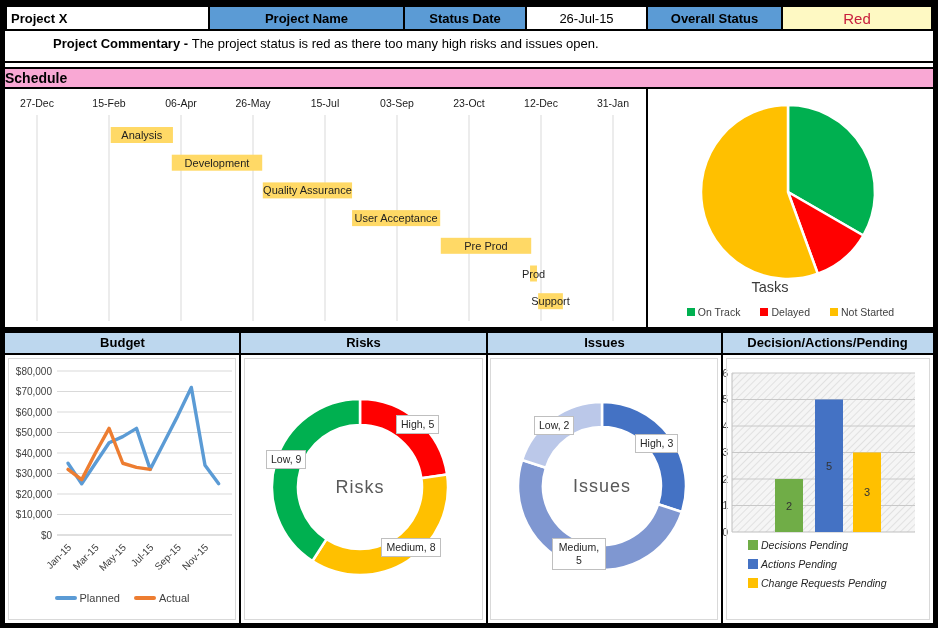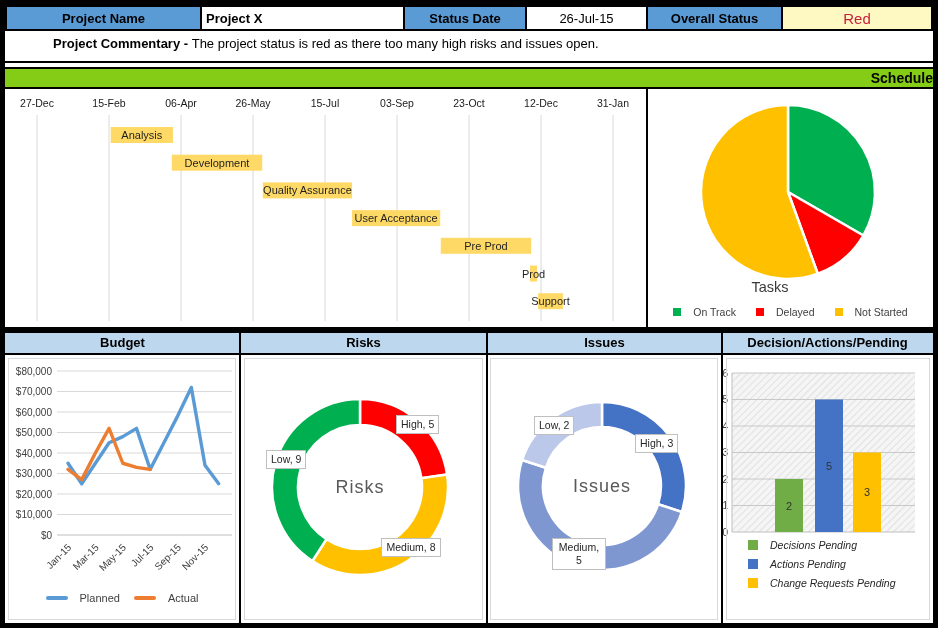--- a/index.html
+++ b/index.html
@@ -11,53 +11,53 @@
   .cell:last-child{border-right:none;}
   .cell.blue{background:#5B9BD5;font-weight:bold;color:#000;}
   .cell.white{background:#fff;}
   .cell.pink{background:#fef9c3;color:#C81E3C;font-size:15px;}
   .w1{width:195px}.w2{width:203px}.w3{width:122px}.w4{width:121px}.w5{width:135px}.w6{flex:1}
   .projx{justify-content:flex-start;padding-left:4px;font-weight:bold;}
   
   .commentary{position:absolute;left:5px;top:31px;width:928px;height:32px;box-sizing:border-box;border-bottom:2px solid #000;background:#fff;font-size:13px;padding:5px 0 0 6px;white-space:nowrap;}
   .commentary b{font-weight:bold;margin-left:42px;}
   
-  .sched-hdr{position:absolute;left:5px;top:67px;width:928px;height:22px;box-sizing:border-box;border-top:2px solid #000;border-bottom:2px solid #000;background:#84cc16;text-align:right;font-weight:bold;font-size:14px;line-height:19px;}
+  .sched-hdr{position:absolute;left:5px;top:67px;width:928px;height:22px;box-sizing:border-box;border-top:2px solid #000;border-bottom:2px solid #000;background:#f9a8d4;text-align:left;font-weight:bold;font-size:14px;line-height:19px;}
   .hsep{position:absolute;left:5px;top:327px;width:928px;height:6px;background:#000;}
   .bottom-hdrs{position:absolute;left:5px;top:333px;width:928px;height:22px;box-sizing:border-box;background:#BDD7EE;border-bottom:2px solid #000;z-index:4;}
   .bh{position:absolute;top:0;height:36px;line-height:20px;text-align:center;font-weight:bold;font-size:13px;}
   .bh1{left:0px;width:235px}.bh2{left:235px;width:247px}.bh3{left:482px;width:235px}.bh4{left:717px;width:211px}
   .vdiv{position:absolute;top:333px;height:290px;width:2px;background:#000;z-index:6;}
   .vd1{left:239px}.vd2{left:486px}.vd3{left:721px}
   
   svg{position:absolute;overflow:visible;}
   #gantt-box{position:absolute;left:5px;top:89px;width:643px;height:238px;box-sizing:border-box;border-right:2px solid #000;}
   #pie-title{position:absolute;left:648px;top:279px;width:244px;text-align:center;font-size:14.5px;color:#3a3a3a;}
   .legend-row{position:absolute;display:flex;justify-content:center;align-items:center;font-size:10.5px;color:#404040;}
   #pie-legend{left:648px;top:306px;width:285px;gap:20px;}
-  .leg-item{display:flex;align-items:center;gap:12px;white-space:nowrap;}
+  .leg-item{display:flex;align-items:center;gap:3px;white-space:nowrap;}
   .sw{width:8px;height:8px;display:inline-block;}
   .sw-line{width:22px;height:3.5px;border-radius:2px;display:inline-block;}
   #budget-legend{left:5px;top:592px;width:234px;gap:14px;font-size:11px;}
   .donut-center{position:absolute;text-align:center;font-size:18px;color:#595959;letter-spacing:1px;}
   .dlabel{position:absolute;background:#fff;border:1px solid #BFBFBF;font-size:10.5px;color:#262626;padding:2px 4px;text-align:center;line-height:13px;z-index:3;}
   .break{word-break:break-all;}
   #bars-legend{position:absolute;left:748px;top:539px;font-size:10.5px;color:#262626;}
   #bars-legend .leg-item{margin-bottom:7px;font-style:italic;}
   #bars-legend .sw{width:10px;height:10px;}
   .chart-border{position:absolute;border:1px solid #D9D9D9;box-sizing:border-box;z-index:1;}
 </style>
 </head>
 <body>
 
 <div id="app">
 
   <div class="top-row">
+    <div class="cell white w2 projx">Project X</div>
     <div class="cell blue w1">Project Name</div>
-    <div class="cell white w2 projx">Project X</div>
     <div class="cell blue w3">Status Date</div>
     <div class="cell white w4">26-Jul-15</div>
     <div class="cell blue w5">Overall Status</div>
     <div class="cell pink w6">Red</div>
   </div>
 
   <div class="commentary"><b>Project Commentary - </b><span>The project status is red as there too many high risks and issues open.</span></div>
 
   <div class="sched-hdr">Schedule</div>
   <div id="gantt-box">

